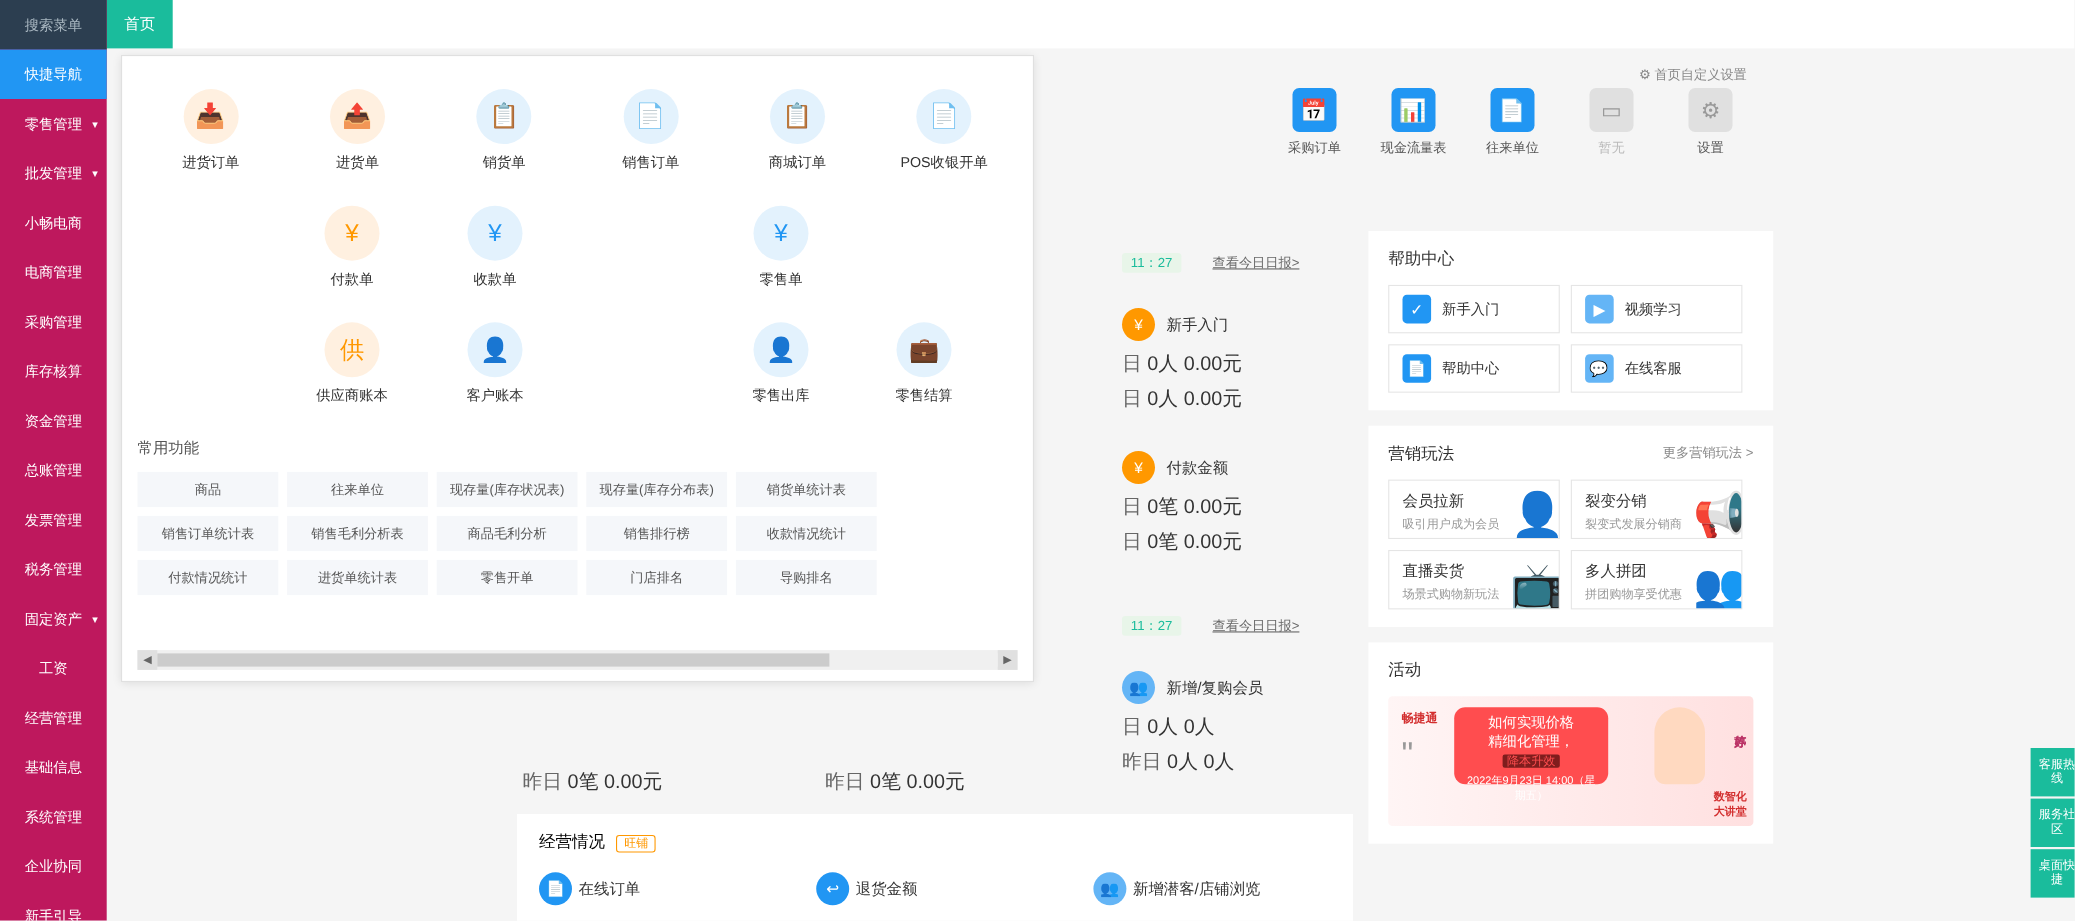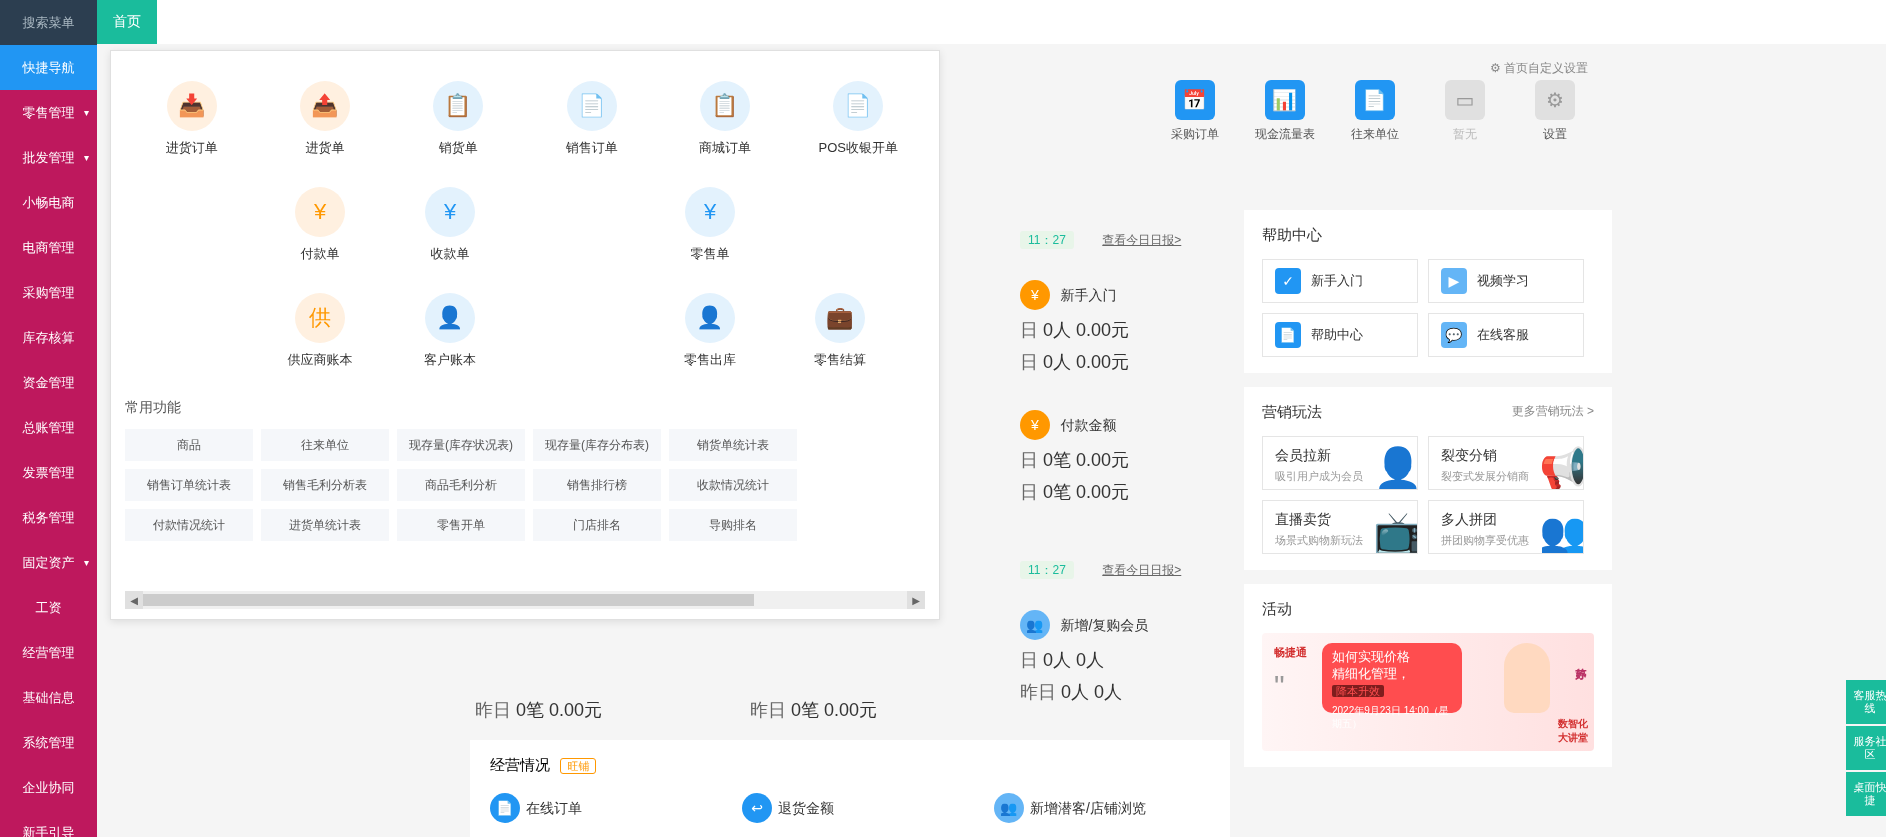--- a/index.html
+++ b/index.html
@@ -59,21 +59,21 @@
 .hicon.blue { background: #2196f3; }
 .hicon.lblue { background: #64b5f6; }
 
 .promo-grid { display: flex; flex-wrap: wrap; gap: 10px; }
 .promo-item { width: 156px; height: 54px; border: 1px solid #e5e5e5; padding: 10px 12px; cursor: pointer; position: relative; overflow: hidden; }
 .promo-item .p-title { font-size: 14px; color: #333; font-weight: 500; }
 .promo-item .p-sub { font-size: 11px; color: #999; margin-top: 4px; }
 .promo-item .p-shadow { position: absolute; right: -6px; top: 8px; font-size: 40px; color: #f0f4f8; }
 
 .activity-img { width: 100%; height: 118px; background: linear-gradient(90deg,#fff5f5,#ffe0e0); border-radius: 4px; position: relative; overflow: hidden; padding: 12px; }
-.activity-img .bubble { position: absolute; left: 60px; top: 10px; width: 140px; height: 70px; background: #ff4d4f; border-radius: 10px; color: #fff; font-size: 13px; padding: 6px 10px; line-height: 1.3; }
+.activity-img .bubble { position: absolute; left: 60px; top: 10px; width: 140px; height: 70px; background: #ff4d4f; border-radius: 10px; color: #fff; font-size: 13px; padding: 6px 10px; line-height: 1.3; text-align: center; }
 .activity-img .bubble-sub { display: block; font-size: 10px; margin-top: 4px; }
 
 .side-float { position: absolute; right: 0; top: 680px; width: 40px; }
 .float-btn { width: 48px; height: 44px; background: #1abc9c; color: #fff; font-size: 11px; display: flex; align-items: center; justify-content: center; margin-bottom: 2px; cursor: pointer; writing-mode: horizontal-tb; text-align: center; line-height: 1.2; padding: 4px; }
 </style>
 </head>
 <body>
 
 <div class="sidebar">
   <div class="sidebar-item search">搜索菜单</div>

